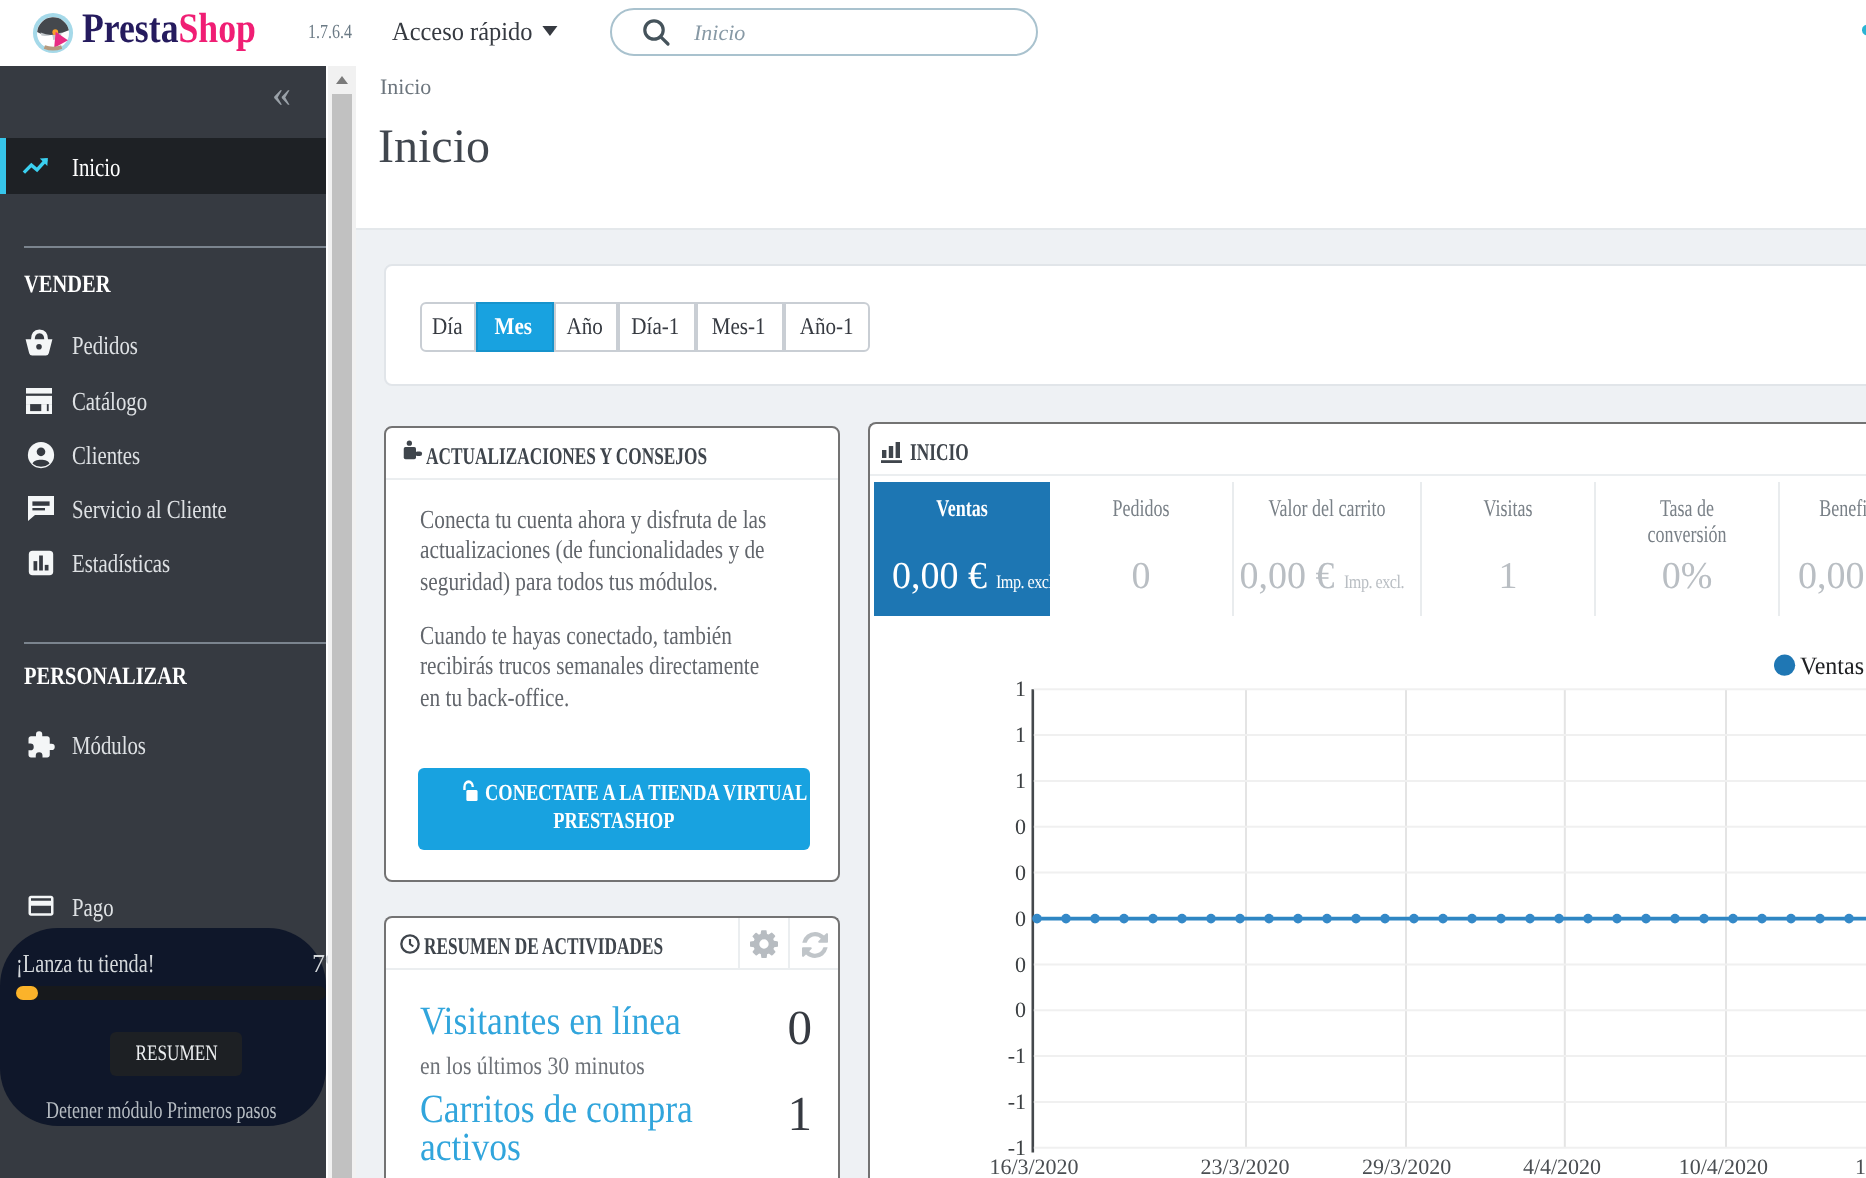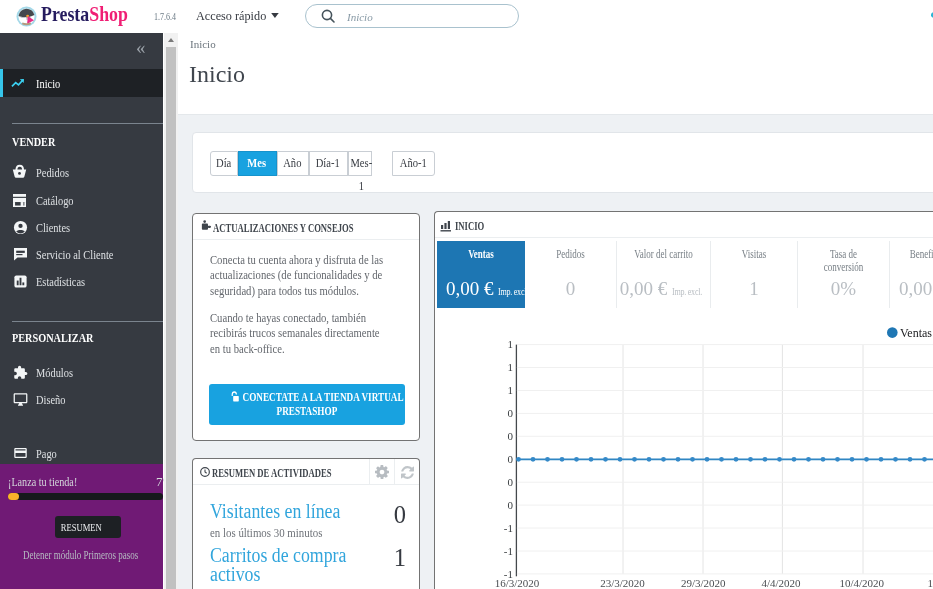--- a/index.html
+++ b/index.html
@@ -25,26 +25,26 @@
 .navitem { position:absolute; left:0; width:163px; height:28px; font-size:13px; color:#dee1e4; }
 .navitem .ic { position:absolute; left:13px; top:7px; width:15px; height:15px; }
 .navitem .lb { position:absolute; left:36px; top:7px; transform:scaleX(0.8); transform-origin:left; white-space:nowrap; }
 #inicio-item { top:36px; background:#1e2125; border-left:3px solid #36c5ea; }
 #inicio-item .ic { left:8px; }
 #inicio-item .lb { color:#fff; left:33px; }
 .sep { position:absolute; left:12px; width:151px; height:1px; background:#7b848e; }
 .navhead { position:absolute; left:12px; font-size:12.5px; font-weight:bold; color:#fff; transform:scaleX(0.82); transform-origin:left; }
 
 
-#launch { position:absolute; left:0; top:431px; width:163px; height:125px; background:#701a75; }
+#launch { position:absolute; left:0; top:431px; width:163px; height:99px; background:#0f172a;border-radius:29px; }
 #launch .title { position:absolute; left:8px; top:10px; font-size:13px; color:#d4d8db; transform:scaleX(0.78); transform-origin:left; white-space:nowrap; }
 #launch .pct { position:absolute; left:156px; top:10px; font-size:13px; color:#d4d8db; }
 #launch .track { position:absolute; left:8px; top:29px; width:155px; height:7px; background:#17191c; border-radius:4px; }
 #launch .fill { position:absolute; left:0; top:0; width:11px; height:7px; background:#fbb32a; border-radius:4px; }
-#launch .btn { position:absolute; left:55px; top:52px; width:66px; height:22px; background:#1d2024; border-radius:3px; color:#eceef0; font-size:11px; line-height:22px; }
+#launch .btn { position:absolute; left:55px; top:52px; width:66px; height:22px; background:#1d2024; border-radius:3px; color:#eceef0; font-size:11px; text-align:center; line-height:22px; }
 #launch .btn span { display:inline-block; transform:scaleX(0.78); }
 #launch .stop { position:absolute; left:23px; top:84px; width:128px; font-size:12px; color:#b6bcc2; transform:scaleX(0.75); transform-origin:left; white-space:nowrap; }
 
 
 #sb-track { left:164px; top:33px; width:14px; height:556px; background:#f1f1f1; }
 #sb-thumb { left:165.5px; top:47px; width:10px; height:542px; background:#c1c1c1; }
 #sb-up { left:167.5px; top:38px; width:0; height:0; border-left:3.5px solid transparent; border-right:3.5px solid transparent; border-bottom:4.5px solid #7a7a7a; }
 
 
 #content-bg { left:178px; top:33px; width:755px; height:556px; background:#eef1f4; }
@@ -173,26 +173,20 @@
       <span class="lb">Estadísticas</span>
     </div>
     <div class="sep" style="top:288px"></div>
     <div class="navhead" style="top:298px">PERSONALIZAR</div>
     <div class="navitem" style="top:325px">
       <svg class="ic" viewBox="0 0 24 24">
           <path d="M20.5 11H19V7c0-1.1-.9-2-2-2h-4V3.5a2.5 2.5 0 0 0-5 0V5H4c-1.1 0-1.99.9-1.99 2v3.8H3.5a2.7 2.7 0 0 1 0 5.4H2V20c0 1.1.9 2 2 2h3.8v-1.5a2.7 2.7 0 0 1 5.4 0V22H17c1.1 0 2-.9 2-2v-4h1.5a2.5 2.5 0 0 0 0-5z" fill="#f4f6f7"></path>
         </svg>
       <span class="lb">Módulos</span>
     </div>
-    <div class="navitem" style="top:351.5px">
-      <svg class="ic" viewBox="0 0 24 24">
-          <path d="M21 2H3c-1.1 0-2 .9-2 2v12c0 1.1.9 2 2 2h7l-2 3v1h8v-1l-2-3h7c1.1 0 2-.9 2-2V4c0-1.1-.9-2-2-2zm0 14H3V4h18v12z" fill="#f4f6f7"></path>
-        </svg>
-      <span class="lb">Diseño</span>
-    </div>
     <div class="navitem" style="top:406px">
       <svg class="ic" viewBox="0 0 24 24">
           <path d="M20 4H4c-1.11 0-1.99.89-1.99 2L2 18c0 1.11.89 2 2 2h16c1.11 0 2-.89 2-2V6c0-1.11-.89-2-2-2zm0 14H4v-6h16v6zm0-10H4V6h16v2z" fill="#f4f6f7" transform="translate(0 -1)"></path>
         </svg>
       <span class="lb">Pago</span>
     </div>
     <div id="launch">
       <div class="title">¡Lanza tu tienda!</div>
       <div class="pct">7%</div>
       <div class="track">
@@ -210,21 +204,21 @@
   <div id="content-bg" class="abs"></div>
   <div id="content-white" class="abs"></div>
   <div id="crumb" class="abs">Inicio</div>
   <div id="title" class="abs">Inicio</div>
 
   <div id="toolbar" class="abs">
     <div class="dbtn" style="left:17px; width:28px; border-radius:3px 0 0 3px;"><i>Día</i></div>
     <div class="dbtn active" style="left:45px; width:39px;"><i>Mes</i></div>
     <div class="dbtn" style="left:84px; width:32px;"><i>Año</i></div>
     <div class="dbtn" style="left:116px; width:39px;"><i>Día-1</i></div>
-    <div class="dbtn" style="left:155px; width:24px;"><i>Mes-1</i></div>
+    <div class="dbtn" style="left:155px; width:44px;"><i>Mes-1</i></div>
     <div class="dbtn" style="left:199px; width:43px; border-radius:0 3px 3px 0;"><i>Año-1</i></div>
   </div>
 
   <div id="panelA" class="panel">
     <div class="phead">
       <svg style="position:absolute;left:8px;top:5.5px" width="10.5" height="12" viewBox="0 0 12 13.7">
           <circle cx="4.2" cy="1.8" r="1.5" fill="#3f454c"></circle>
           <rect x="1" y="4" width="7" height="7" rx="1" fill="#3f454c"></rect>
           <rect x="7.5" y="6.5" width="4" height="2.6" rx="1.3" fill="#3f454c"></rect>
         </svg>

